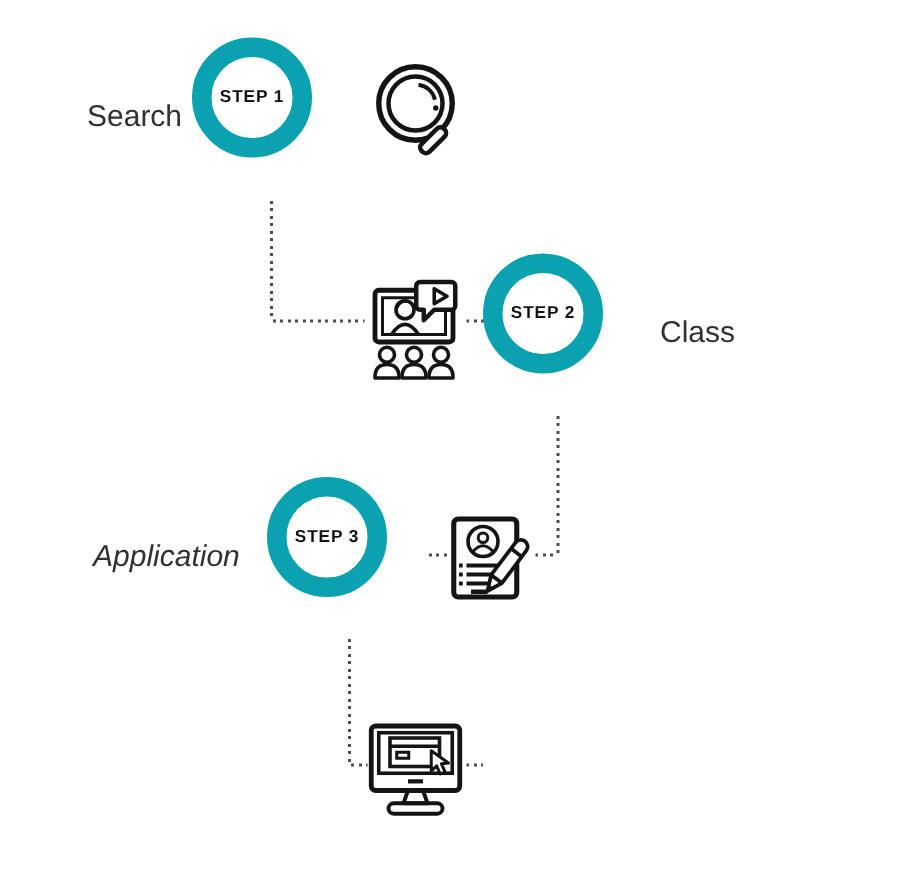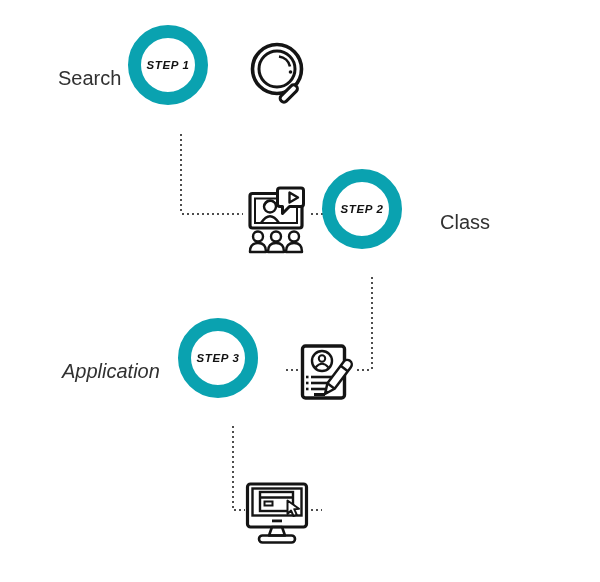--- a/index.html
+++ b/index.html
@@ -7,21 +7,21 @@
   body { background:#fff; font-family:"Liberation Sans","DejaVu Sans",sans-serif; }
   .stage { position:relative; width:528px; height:582px; background:#ffffff; overflow:hidden; }
 
   .step-circle {
     position:absolute; width:80px; height:80px;
     border:13px solid var(--accent); border-radius:50%;
     background:#fff; display:flex; align-items:center; justify-content:center;
   }
   .step-badge {
     font-size:11.5px; font-weight:bold; letter-spacing:.6px;
-    color:#111; white-space:nowrap;font-style:italic;
+    color:#111; white-space:nowrap;
   }
   .circle-1 { left:128px; top:25px; }
   .circle-2 { left:322px; top:169px; }
   .circle-3 { left:178px; top:318px; }
   .circle-4 { left:320px; top:458px; }
 
   .side-label {
     position:absolute; font-size:20px; color:var(--label);
     line-height:1; transform:translateY(-50%); white-space:nowrap;
   }

